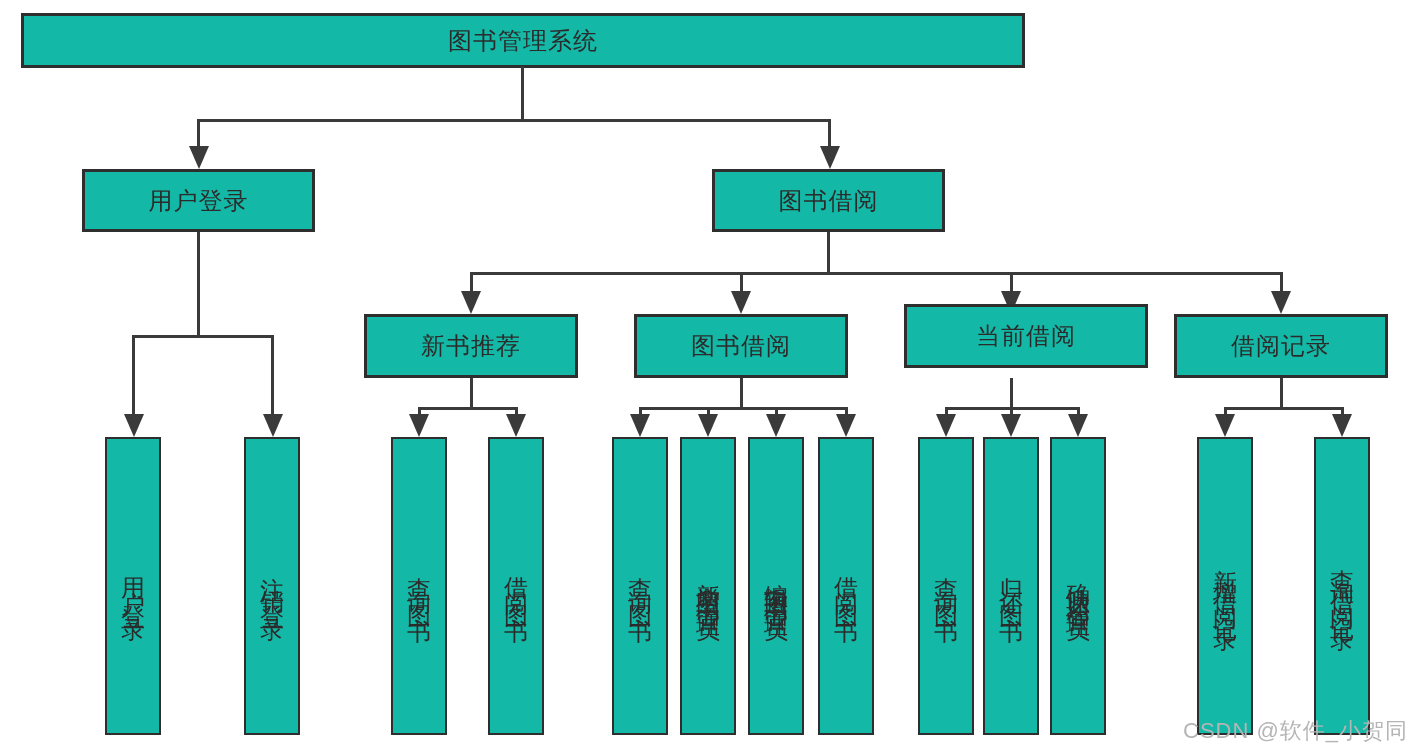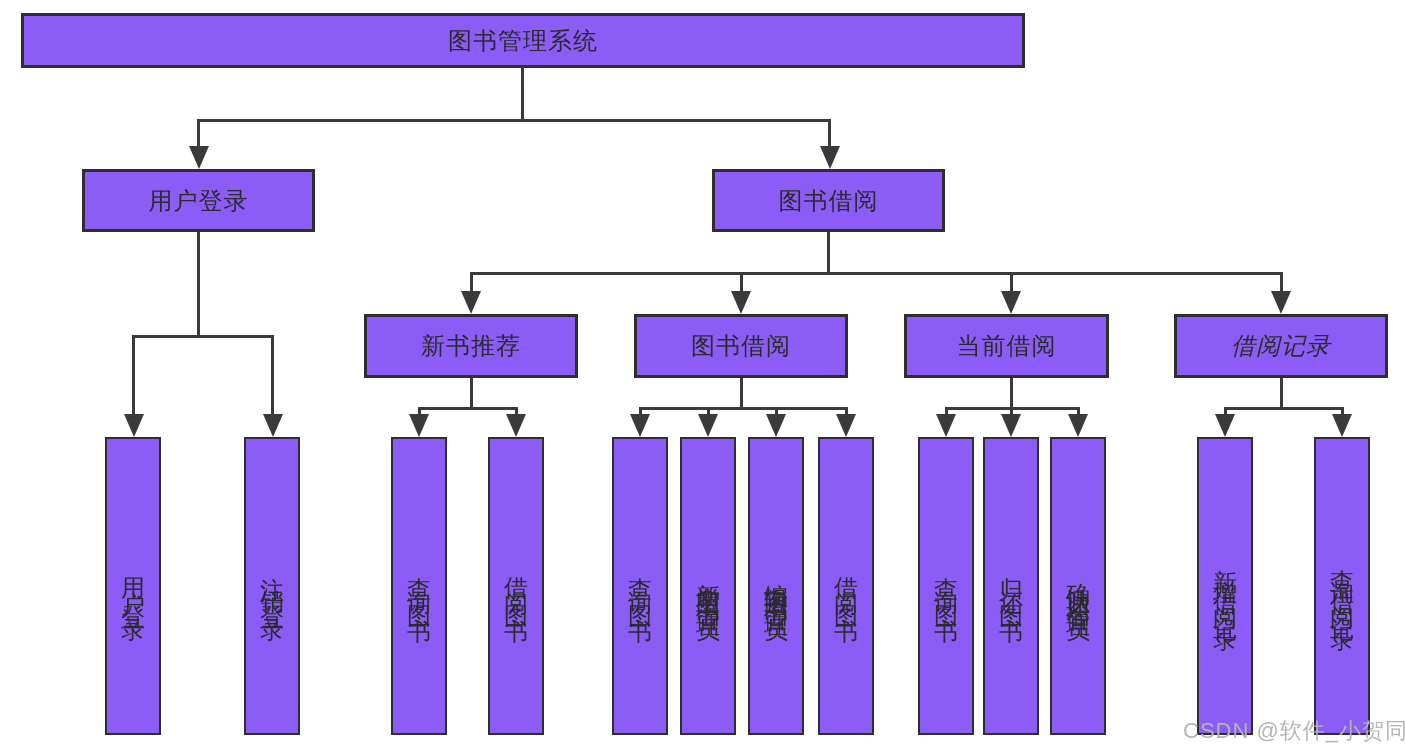--- a/index.html
+++ b/index.html
@@ -4,21 +4,21 @@
 <style>
   :root{
     --bg:#ffffff; --line:#3a3a3a; --border:#2e2e2e; --text:#2b2b2b; --watermark:#b5b5b5;
   }
   html,body{margin:0;padding:0;background:var(--bg);}
   body{font-family:"Liberation Sans","DejaVu Sans",sans-serif;}
   .canvas{
     position:relative;width:1405px;height:747px;background:var(--bg);overflow:hidden;
   }
   .box{
-    position:absolute;box-sizing:border-box;background:#8b5cf6;color:var(--text);
+    position:absolute;box-sizing:border-box;background:#14b8a6;color:var(--text);
     display:flex;align-items:center;justify-content:center;
   }
   .hbox{
     border:3px solid var(--border);
     font-size:24px;letter-spacing:1px;white-space:nowrap;
   }
   .vbox{
     border:2px solid var(--border);
     writing-mode:vertical-rl;text-orientation:mixed;
     font-size:24px;line-height:1;white-space:nowrap;
@@ -67,22 +67,22 @@
   <div class="line" style="left:740px;top:272px;width:3px;height:22px;"></div>
   <div class="line" style="left:1010px;top:272px;width:3px;height:22px;"></div>
   <div class="line" style="left:1280px;top:272px;width:3px;height:22px;"></div>
   <div class="arrow" style="left:461px;top:291px;"></div>
   <div class="arrow" style="left:731px;top:291px;"></div>
   <div class="arrow" style="left:1001px;top:291px;"></div>
   <div class="arrow" style="left:1271px;top:291px;"></div>
 
   <div class="box hbox" style="left:634px;top:314px;width:214px;height:64px;">图书借阅</div>
   <div class="box hbox" style="left:364px;top:314px;width:214px;height:64px;">新书推荐</div>
-  <div class="box hbox" style="left:904px;top:314px;width:205px;height:64px;">当前借阅</div>
-  <div class="box hbox" style="left:1174px;top:314px;width:214px;height:64px;font-style:italic;">借阅记录</div>
+  <div class="box hbox" style="left:904px;top:304px;width:244px;height:64px;">当前借阅</div>
+  <div class="box hbox" style="left:1174px;top:314px;width:214px;height:64px;">借阅记录</div>
 
   <div class="line" style="left:470px;top:378px;width:3px;height:30px;"></div>
   <div class="line" style="left:418px;top:407px;width:100px;height:3px;"></div>
   <div class="line" style="left:418px;top:407px;width:3px;height:10px;"></div>
   <div class="line" style="left:515px;top:407px;width:3px;height:10px;"></div>
   <div class="arrow" style="left:409px;top:414px;"></div>
   <div class="arrow" style="left:506px;top:414px;"></div>
 
   <div class="line" style="left:740px;top:378px;width:3px;height:30px;"></div>
   <div class="line" style="left:639px;top:407px;width:209px;height:3px;"></div>

